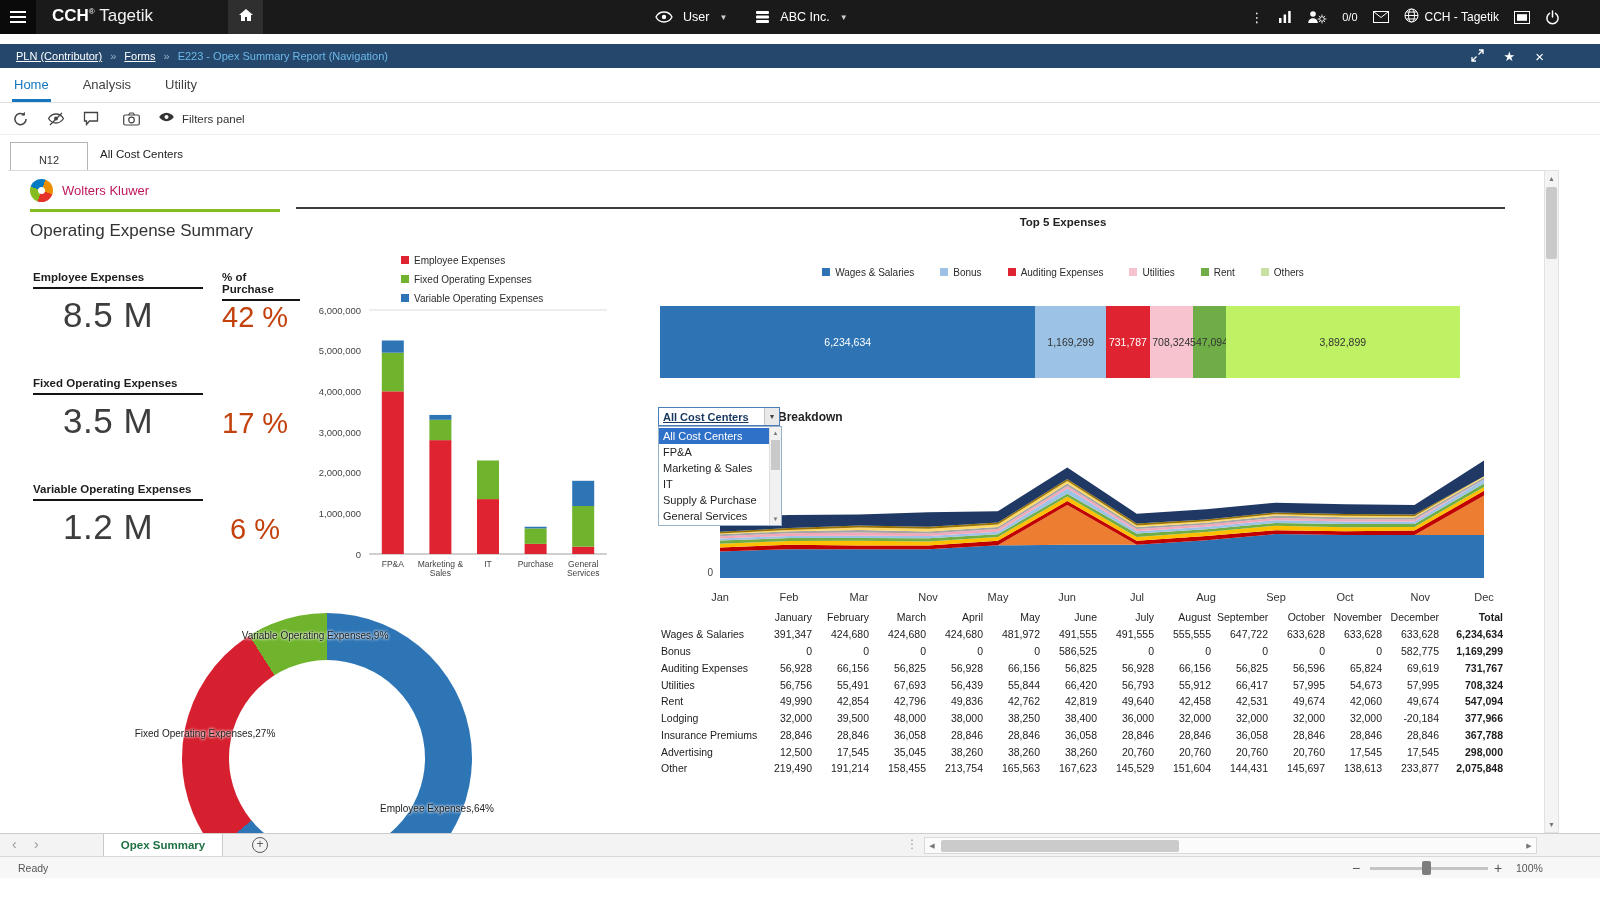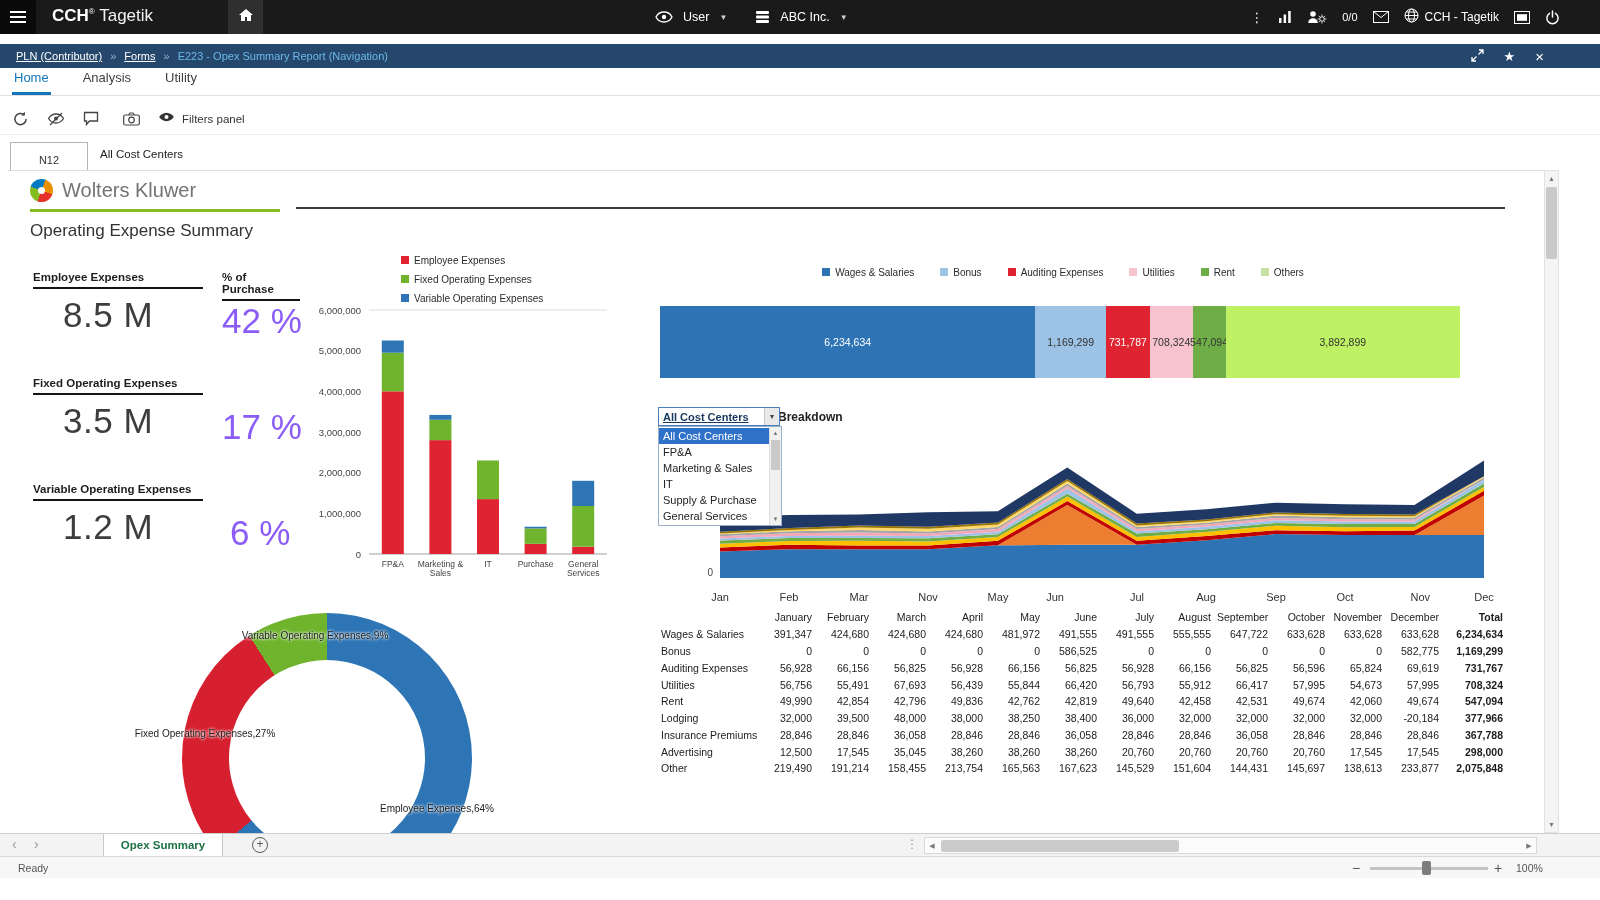--- a/index.html
+++ b/index.html
@@ -25,50 +25,50 @@
 
 
 #crumbbar{position:absolute;left:0;top:44px;width:1600px;height:24px;background:#24476b;display:flex;align-items:center;padding-left:16px;font-size:11px;color:#fff}
 .crumb{color:#fff;text-decoration:underline;cursor:pointer;white-space:nowrap}
 .crumb-sep{color:#9ab4cc;margin:0 8px}
 .crumb-last{color:#6cb8ea;cursor:pointer;white-space:nowrap}
 #crumb-icons{margin-left:auto;display:flex;align-items:center;gap:20px;padding-right:56px}
 #crumb-icons span{cursor:pointer}
 
 
-#menu-tabs{position:absolute;left:0;top:68px;width:1600px;height:28px;background:#fff;border-bottom:1px solid #e0e0e0;display:flex;align-items:flex-end;padding-left:12px;gap:30px}
+#menu-tabs{position:absolute;left:0;top:68px;width:1600px;height:35px;background:#fff;border-bottom:1px solid #e0e0e0;display:flex;align-items:flex-end;padding-left:12px;gap:30px}
 .mtab{font-size:13px;color:#3f3f3f;padding:0 2px 10px 2px;cursor:pointer}
 .mtab.active{color:#1477be;padding-bottom:7px;border-bottom:3px solid #1477be}
 
 
 #toolbar{position:absolute;left:0;top:103px;width:1600px;height:32px;background:#fff;display:flex;align-items:center;padding-left:12px;gap:18px;border-bottom:1px solid #efefef}
 .tool{display:flex;align-items:center;cursor:pointer}
 #filters-toggle{display:flex;align-items:center;gap:7px;font-size:11.5px;color:#333;cursor:pointer}
 
 
 #name-row{position:absolute;left:0;top:138px;width:1600px;height:32px;background:#fff}
 #cell-ref{position:absolute;left:10px;top:4px;width:78px;height:36px;border:1px solid #b5b5b5;font-size:11px;display:flex;align-items:center;justify-content:center;color:#333;background:#fff;cursor:text}
 #cell-value{position:absolute;left:100px;top:4px;height:24px;display:flex;align-items:center;font-size:11.5px;color:#222;cursor:text}
 
 
 #grid{position:absolute;left:8px;top:170px;width:1536px;height:663px;background:#fff;overflow:hidden;border-top:1px solid #dcdcdc}
 #wk-logo{position:absolute;left:22px;top:8px;display:flex;align-items:center;gap:9px}
 #wk-mark{width:23px;height:23px;border-radius:50%;background:conic-gradient(from 20deg,#ea8f00 0 90deg,#e5332a 90deg 180deg,#85bc20 180deg 270deg,#007ac3 270deg 360deg);position:relative}
 #wk-mark::after{content:"";position:absolute;left:8px;top:8px;width:7px;height:7px;border-radius:50%;background:#fff}
-#wk-name{font-size:20px;color:#737373}
+#wk-name{font-size:13px;color:#be185d}
 #wk-underline{position:absolute;left:22px;top:38px;width:250px;height:3px;background:#85bc20}
 #head-rule{position:absolute;left:288px;top:36px;width:1209px;height:2px;background:#3c3c3c}
 #report-title{position:absolute;left:22px;top:50px;font-size:17px;color:#333}
 #top5-title{position:absolute;left:650px;top:45px;width:810px;text-align:center;font-size:11.5px;font-weight:600;color:#222}
 
 
 .kpi-h{position:absolute;font-size:11.5px;font-weight:bold;color:#1d1d1d;border-bottom:2px solid #141414;padding-bottom:4px;width:170px}
 .kpi-h.pct{width:78px}
 .kpi-v{position:absolute;font-size:35px;color:#3d3d3d;letter-spacing:.5px}
-.kpi-p{position:absolute;font-size:35px;color:#8b5cf6}
+.kpi-p{position:absolute;font-size:29px;color:#c2410c}
 
 
 #dept-legend{position:absolute;left:393px;top:82px;display:flex;flex-direction:column;gap:5px;z-index:2}
 #top5-legend{position:absolute;left:650px;top:94px;width:810px;display:flex;justify-content:center;gap:26px}
 .lg-item{display:flex;align-items:center;gap:5px;height:14px}
 .lg-sq{width:8px;height:8px;flex:none}
 .lg-lb{font-size:10px;color:#2b2b2b;white-space:nowrap}
 
 
 #dept-chart{position:absolute;left:303px;top:118px;width:310px;height:300px}
@@ -287,20 +287,21 @@
 
   <div id="grid">
 
     <div id="wk-logo">
       <span id="wk-mark"></span>
       <span id="wk-name">Wolters Kluwer</span>
     </div>
     <div id="wk-underline"></div>
     <div id="head-rule"></div>
     <div id="report-title">Operating Expense Summary</div>
+    <div id="top5-title">Top 5 Expenses</div>
 
     <div class="kpi-h" style="left:25px;top:100px">Employee Expenses</div>
     <div class="kpi-h pct" style="left:214px;top:100px">% of Purchase</div>
     <div class="kpi-v" style="left:55px;top:124px">8.5 M</div>
     <div class="kpi-p" style="left:214px;top:130px">42 %</div>
 
     <div class="kpi-h" style="left:25px;top:206px">Fixed Operating Expenses</div>
     <div class="kpi-v" style="left:55px;top:230px">3.5 M</div>
     <div class="kpi-p" style="left:214px;top:236px">17 %</div>
 
@@ -446,21 +447,21 @@
           <polygon points="0.0,75.7 69.5,72.1 138.9,69.4 208.4,70.8 277.8,66.6 347.3,22.9 416.7,67.6 486.2,63.6 555.6,56.5 625.1,58.1 694.5,58.5 764.0,20.2 764.0,20.2 694.5,60.2 625.1,59.8 555.6,58.2 486.2,65.3 416.7,69.5 347.3,24.9 277.8,68.5 208.4,72.8 138.9,71.6 69.5,74.0 0.0,77.4" fill="#997300"></polygon>
           <polygon points="0.0,60.8 69.5,59.1 138.9,58.6 208.4,56.3 277.8,55.3 347.3,11.6 416.7,57.7 486.2,53.3 555.6,46.7 625.1,48.3 694.5,49.1 764.0,4.4 764.0,20.2 694.5,58.5 625.1,58.1 555.6,56.5 486.2,63.6 416.7,67.6 347.3,22.9 277.8,66.6 208.4,70.8 138.9,69.4 69.5,72.1 0.0,75.7" fill="#1f3864"></polygon>
         </svg>
     </div>
     <div id="area-months">
         <span class="month" style="left: -15px;">Jan</span>
         <span class="month" style="left: 54px;">Feb</span>
         <span class="month" style="left: 124px;">Mar</span>
         <span class="month" style="left: 193px;">Nov</span>
         <span class="month" style="left: 263px;">May</span>
-        <span class="month" style="left: 320px;">Jun</span>
+        <span class="month" style="left: 332px;">Jun</span>
         <span class="month" style="left: 402px;">Jul</span>
         <span class="month" style="left: 471px;">Aug</span>
         <span class="month" style="left: 541px;">Sep</span>
         <span class="month" style="left: 610px;">Oct</span>
         <span class="month" style="left: 680px; text-align: right;">Nov</span>
         <span class="month" style="left: 749px;">Dec</span>
       </div>
 
     <table id="cbt">
       <colgroup>

